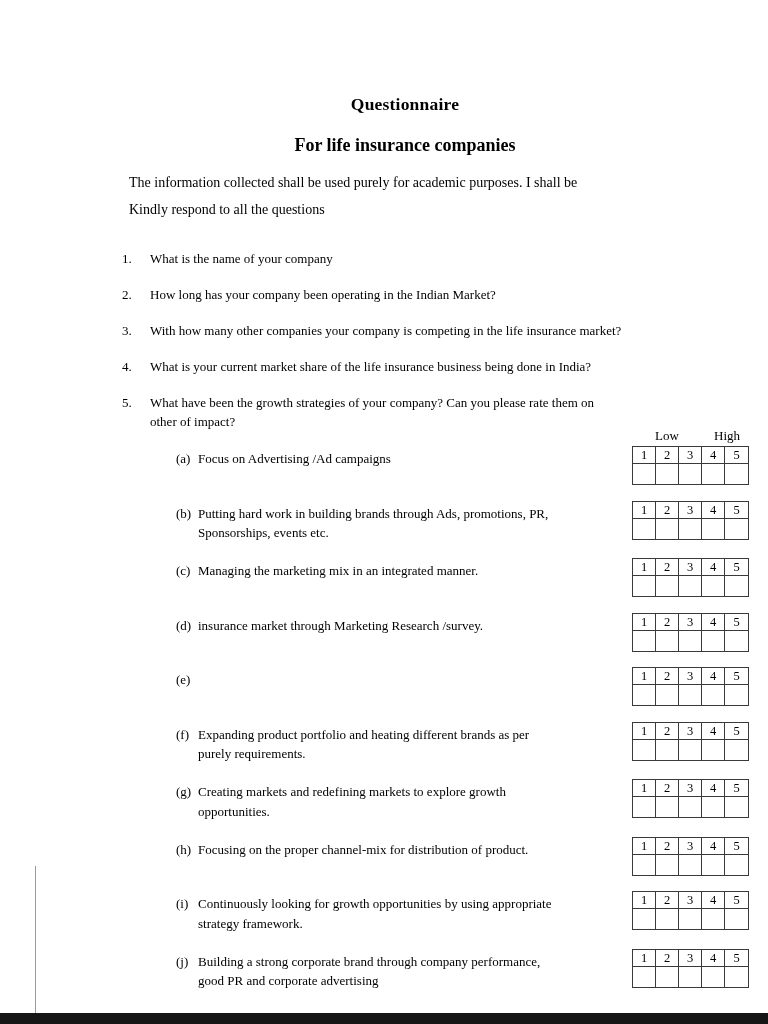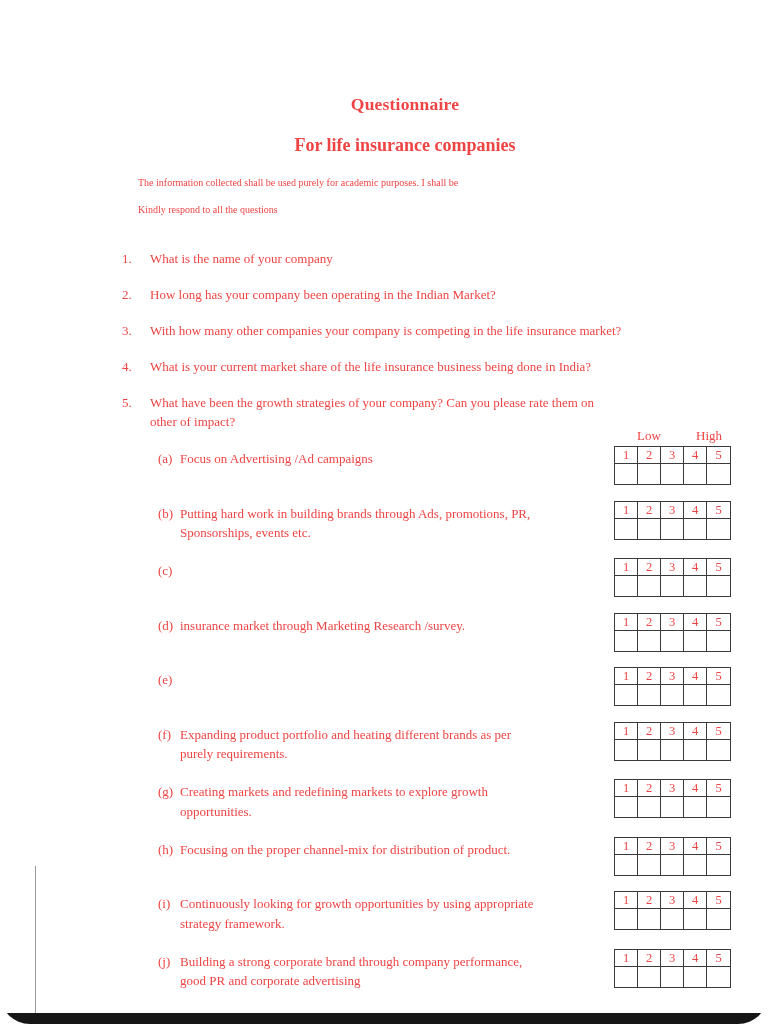--- a/index.html
+++ b/index.html
@@ -1,42 +1,41 @@
 <!DOCTYPE html>
 <html><head>
 <meta charset="utf-8">
 <style>
   html,body{margin:0;padding:0;background:#ffffff;}
   .page{
     position:relative;width:768px;height:1024px;background:#ffffff;
-    font-family:"Liberation Serif","DejaVu Serif",serif;color:#ef4444;
+    font-family:"Liberation Serif","DejaVu Serif",serif;color:#000000;
     overflow:hidden;
-    border-radius:30px;
   }
   .title{
     position:absolute;top:94px;left:42px;width:726px;text-align:center;
     font-size:17.5px;font-weight:700;letter-spacing:.2px;
   }
   .subtitle{
     position:absolute;top:135px;left:42px;width:726px;text-align:center;
     font-size:18px;font-weight:700;
   }
   .intro{
-    position:absolute;top:170px;left:138px;width:540px;
-    font-size:10px;line-height:26.5px;
+    position:absolute;top:170px;left:129px;width:540px;
+    font-size:14px;line-height:26.5px;
   }
   .questions{
     position:absolute;top:249px;left:122px;width:606px;
     list-style:none;margin:0;padding:0;font-size:13px;
   }
   .q{position:relative;padding-left:28px;line-height:19px;}
   .q + .q{margin-top:17px;}
   .q-num{position:absolute;left:0;top:0;}
   .rating-section{
-    position:absolute;top:428px;left:158px;width:573px;
+    position:absolute;top:428px;left:176px;width:573px;
   }
   .scale-head{display:flex;justify-content:flex-end;height:18px;}
   .scale-labels{
     width:117px;display:flex;font-size:13px;
     padding-left:23px;padding-right:9px;box-sizing:border-box;
     justify-content:space-between;
   }
   .si{display:flex;justify-content:space-between;margin-bottom:15.5px;min-height:39px;}
   .sub-text{
     width:440px;position:relative;padding-left:22px;box-sizing:border-box;
@@ -155,20 +154,23 @@
             <div class="rt-c rt-e"></div>
             <div class="rt-c rt-e"></div>
             <div class="rt-c rt-e"></div>
             <div class="rt-c rt-e"></div>
           </div>
   </div>
 
   <div class="si">
     <div class="sub-text">
       <span class="sub-label">(c)</span>
+      <div class="si-lines">
+              <div class="line">Managing the marketing mix in an integrated manner.</div>
+            </div>
     </div>
     <div class="rt">
             <div class="rt-c rt-n">1</div>
             <div class="rt-c rt-n">2</div>
             <div class="rt-c rt-n">3</div>
             <div class="rt-c rt-n">4</div>
             <div class="rt-c rt-n">5</div>
             <div class="rt-c rt-e"></div>
             <div class="rt-c rt-e"></div>
             <div class="rt-c rt-e"></div>

